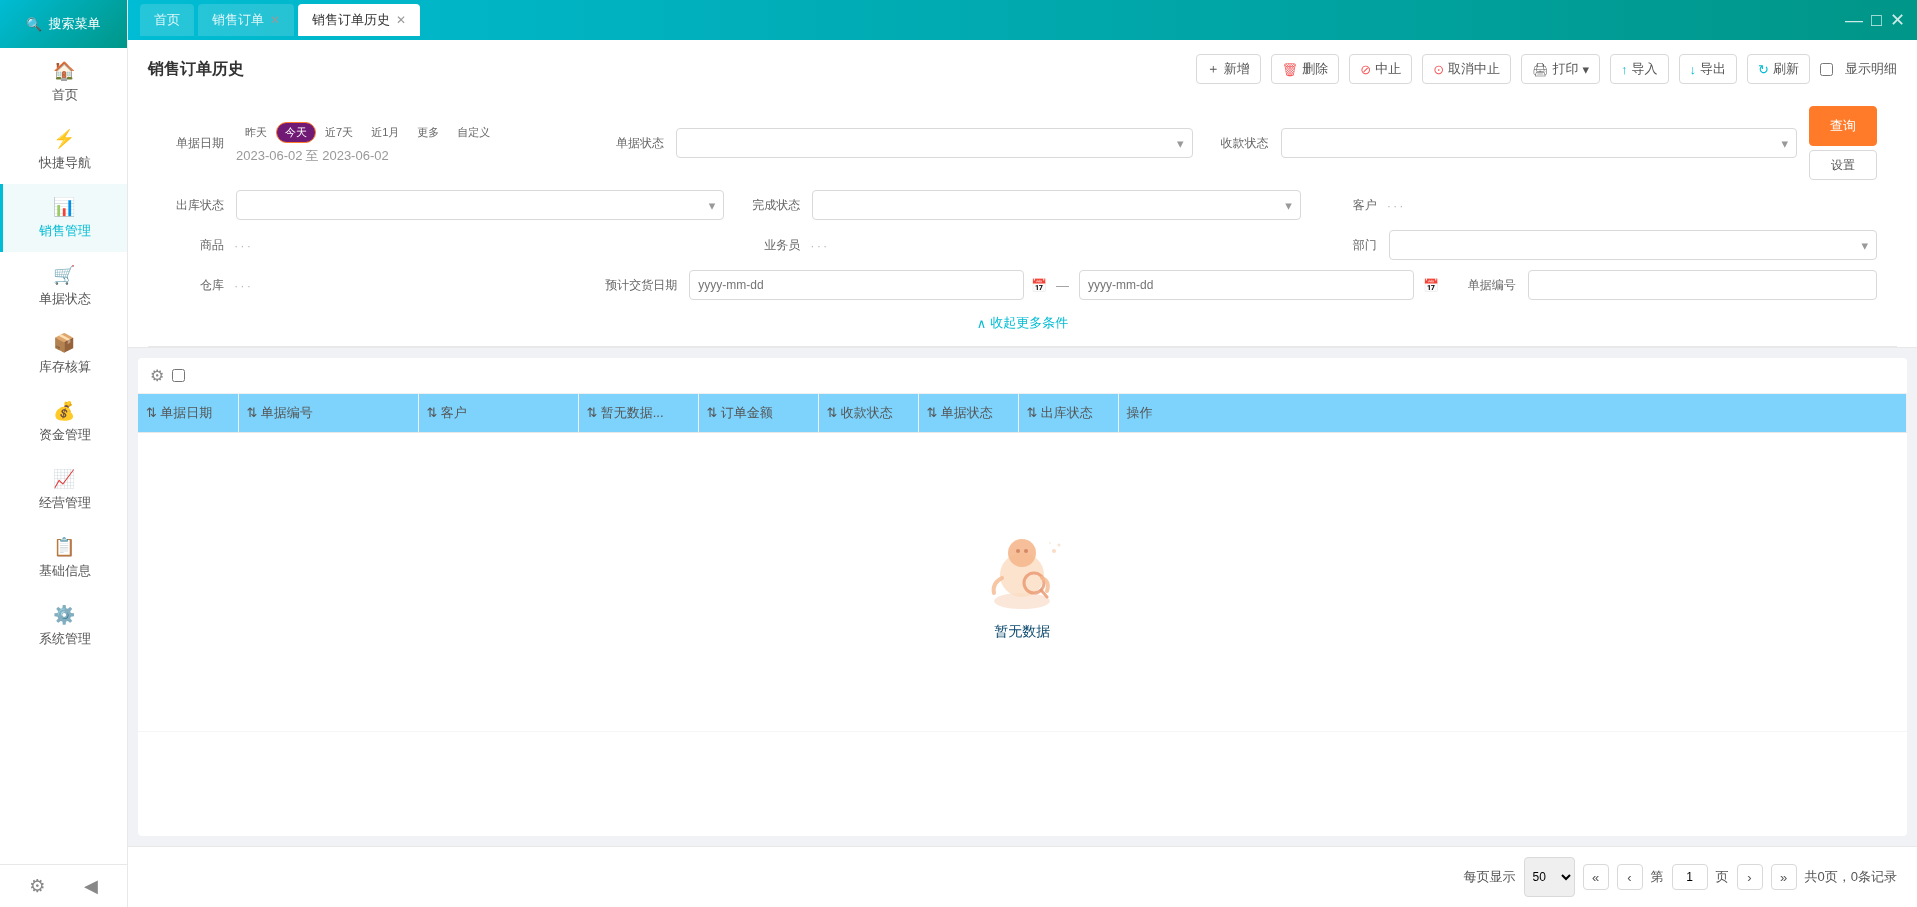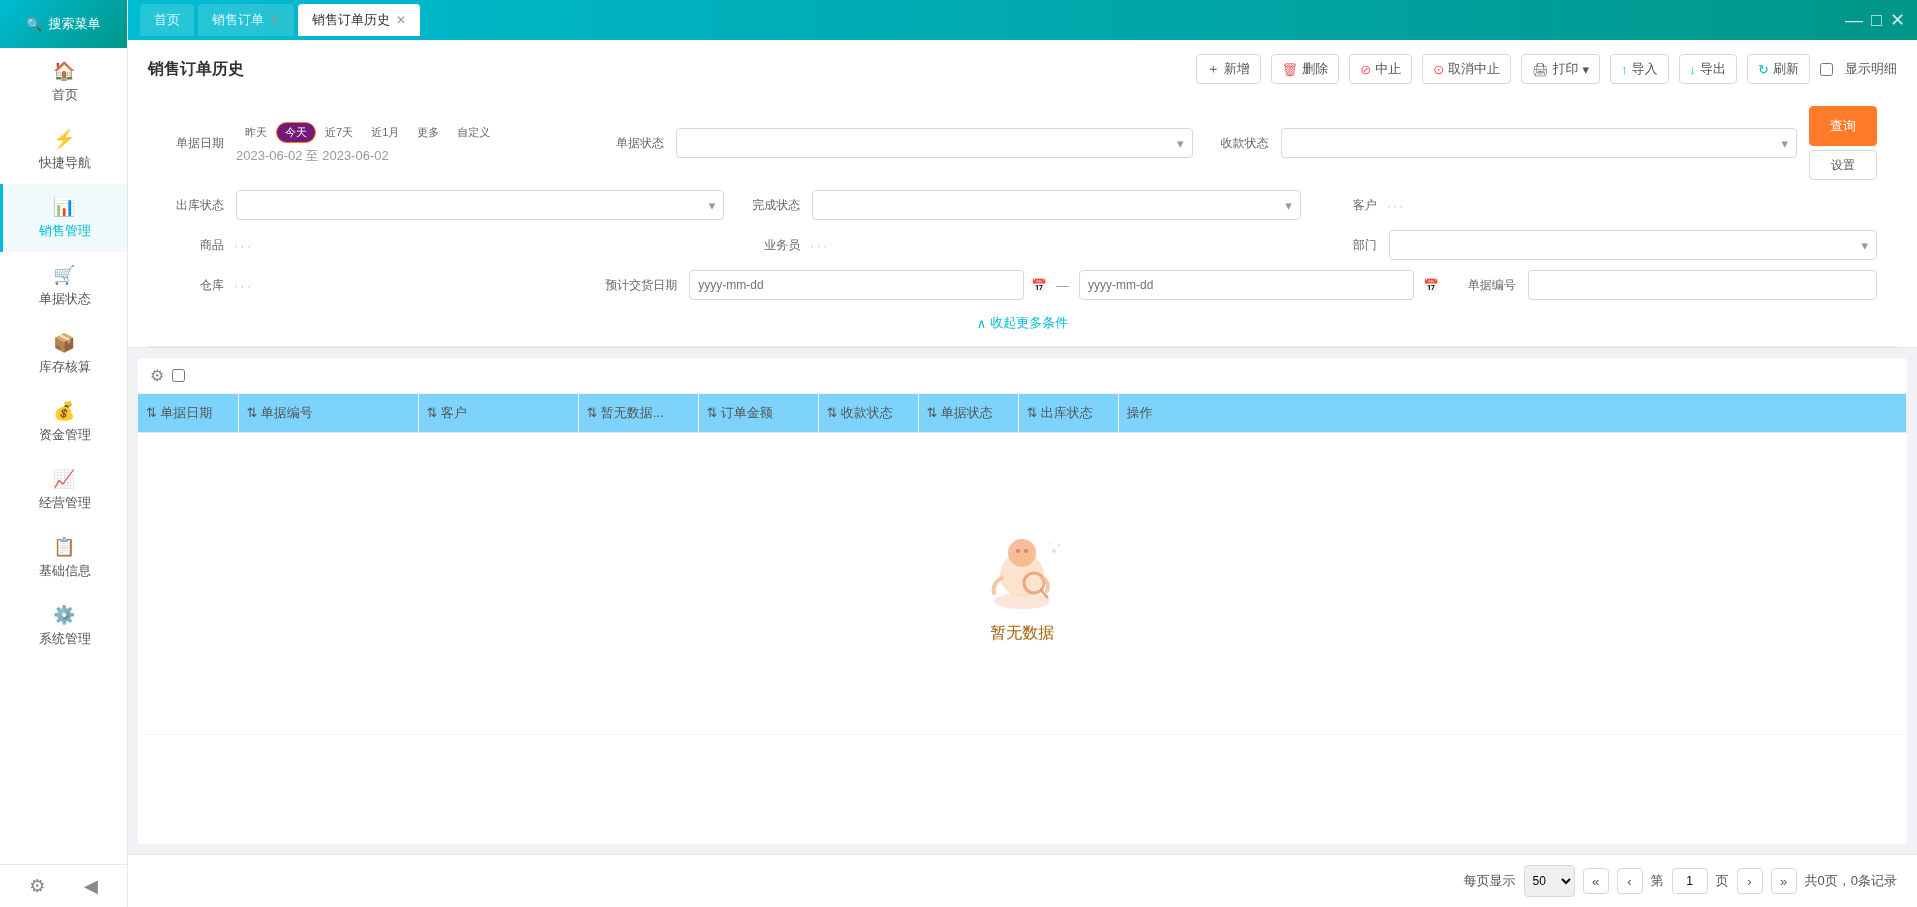--- a/index.html
+++ b/index.html
@@ -158,29 +158,29 @@
     th {
       padding: 10px 8px; text-align: left;
       border-bottom: 1px solid #e8e8e8; border-right: 1px solid #f0f0f0;
       font-weight: normal; color: #555; font-size: 12px; white-space: nowrap;
     }
     td { padding: 10px 8px; border-bottom: 1px solid #f5f5f5; font-size: 12px; color: #333; }
     .empty-state {
       display: flex; flex-direction: column; align-items: center;
       justify-content: center; padding: 80px 0; color: #999;
     }
-    .empty-text { font-size: 16px; color: #a16207; }
+    .empty-text { font-size: 14px; color: #0c4a6e; }
 
     
     .pagination {
       background: #fff; padding: 10px 20px;
       display: flex; align-items: center; justify-content: flex-end;
       gap: 8px; border-top: 1px solid #e8e8e8; font-size: 12px; color: #555;
     }
-    .pagination select { height: 32px; border: 1px solid #d9d9d9; border-radius: 4px; padding: 0 4px; font-size: 12px; }
+    .pagination select { height: 40px; border: 1px solid #d9d9d9; border-radius: 4px; padding: 0 4px; font-size: 12px; }
     .page-btn {
       width: 26px; height: 26px; border: 1px solid #d9d9d9; border-radius: 4px;
       display: flex; align-items: center; justify-content: center;
       cursor: pointer; color: #555; background: #fff;
     }
     .page-input {
       width: 36px; height: 26px; border: 1px solid #d9d9d9; border-radius: 4px;
       text-align: center; font-size: 12px; outline: none;
     }
 

